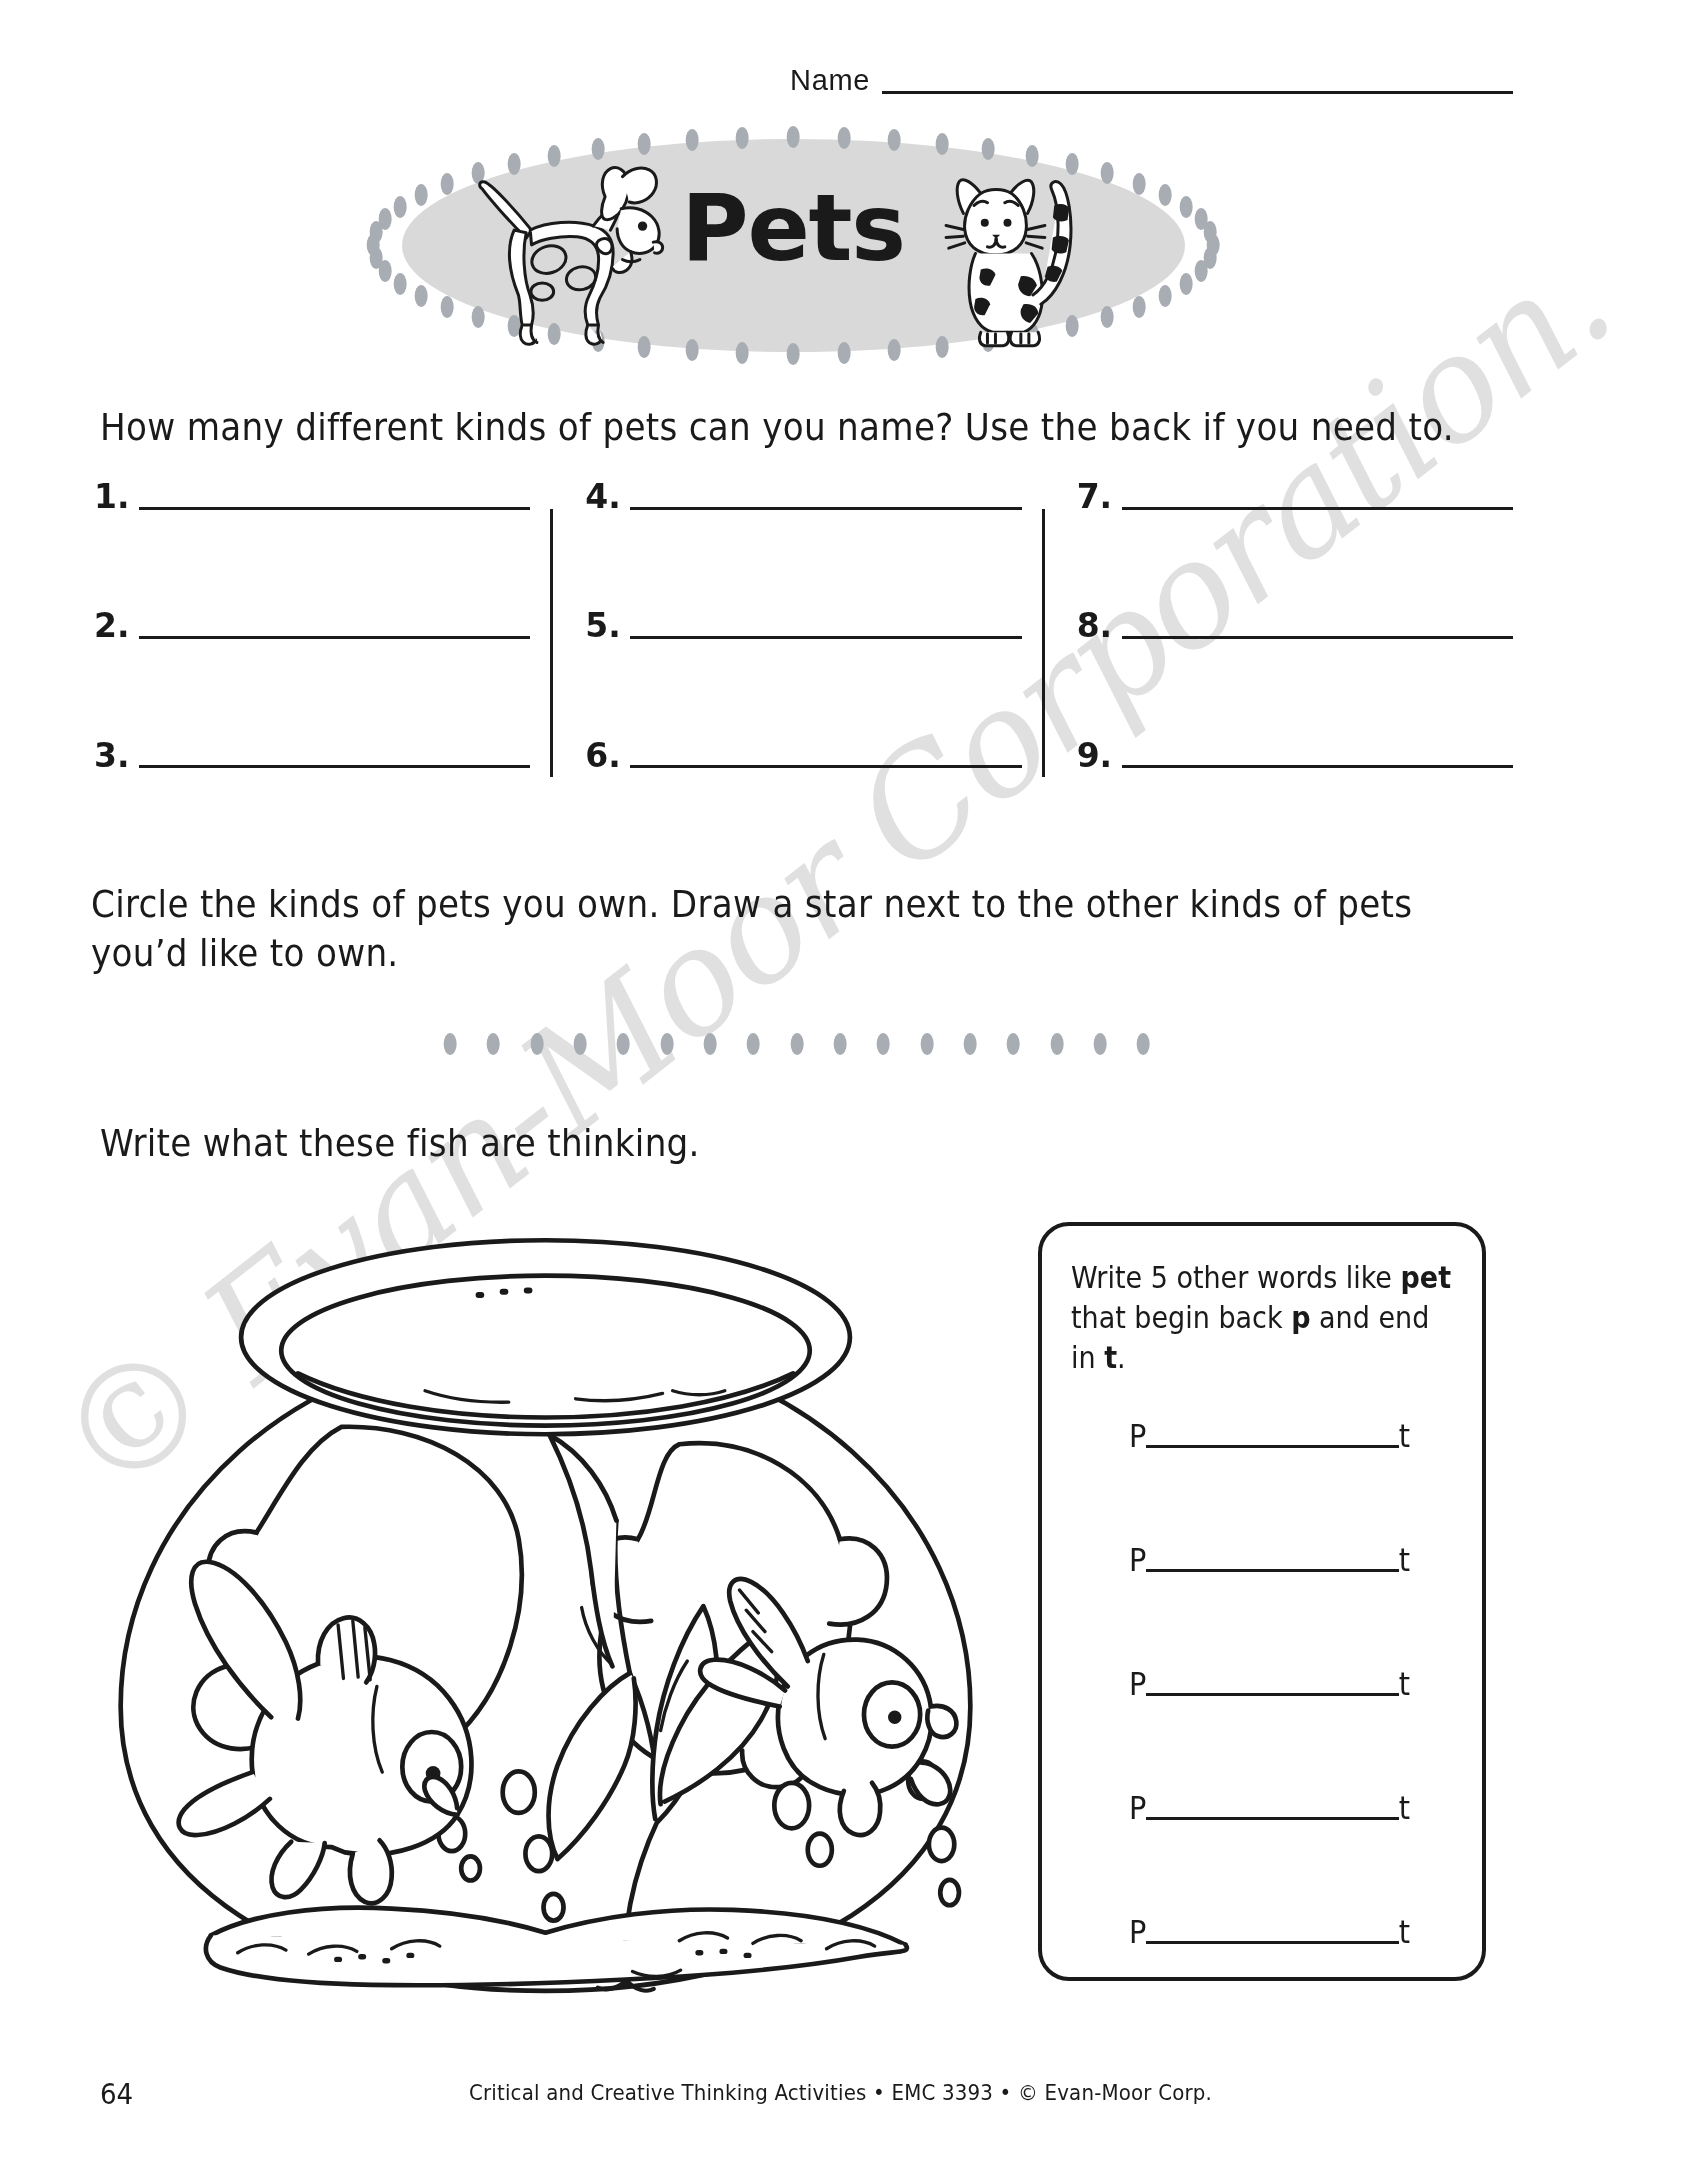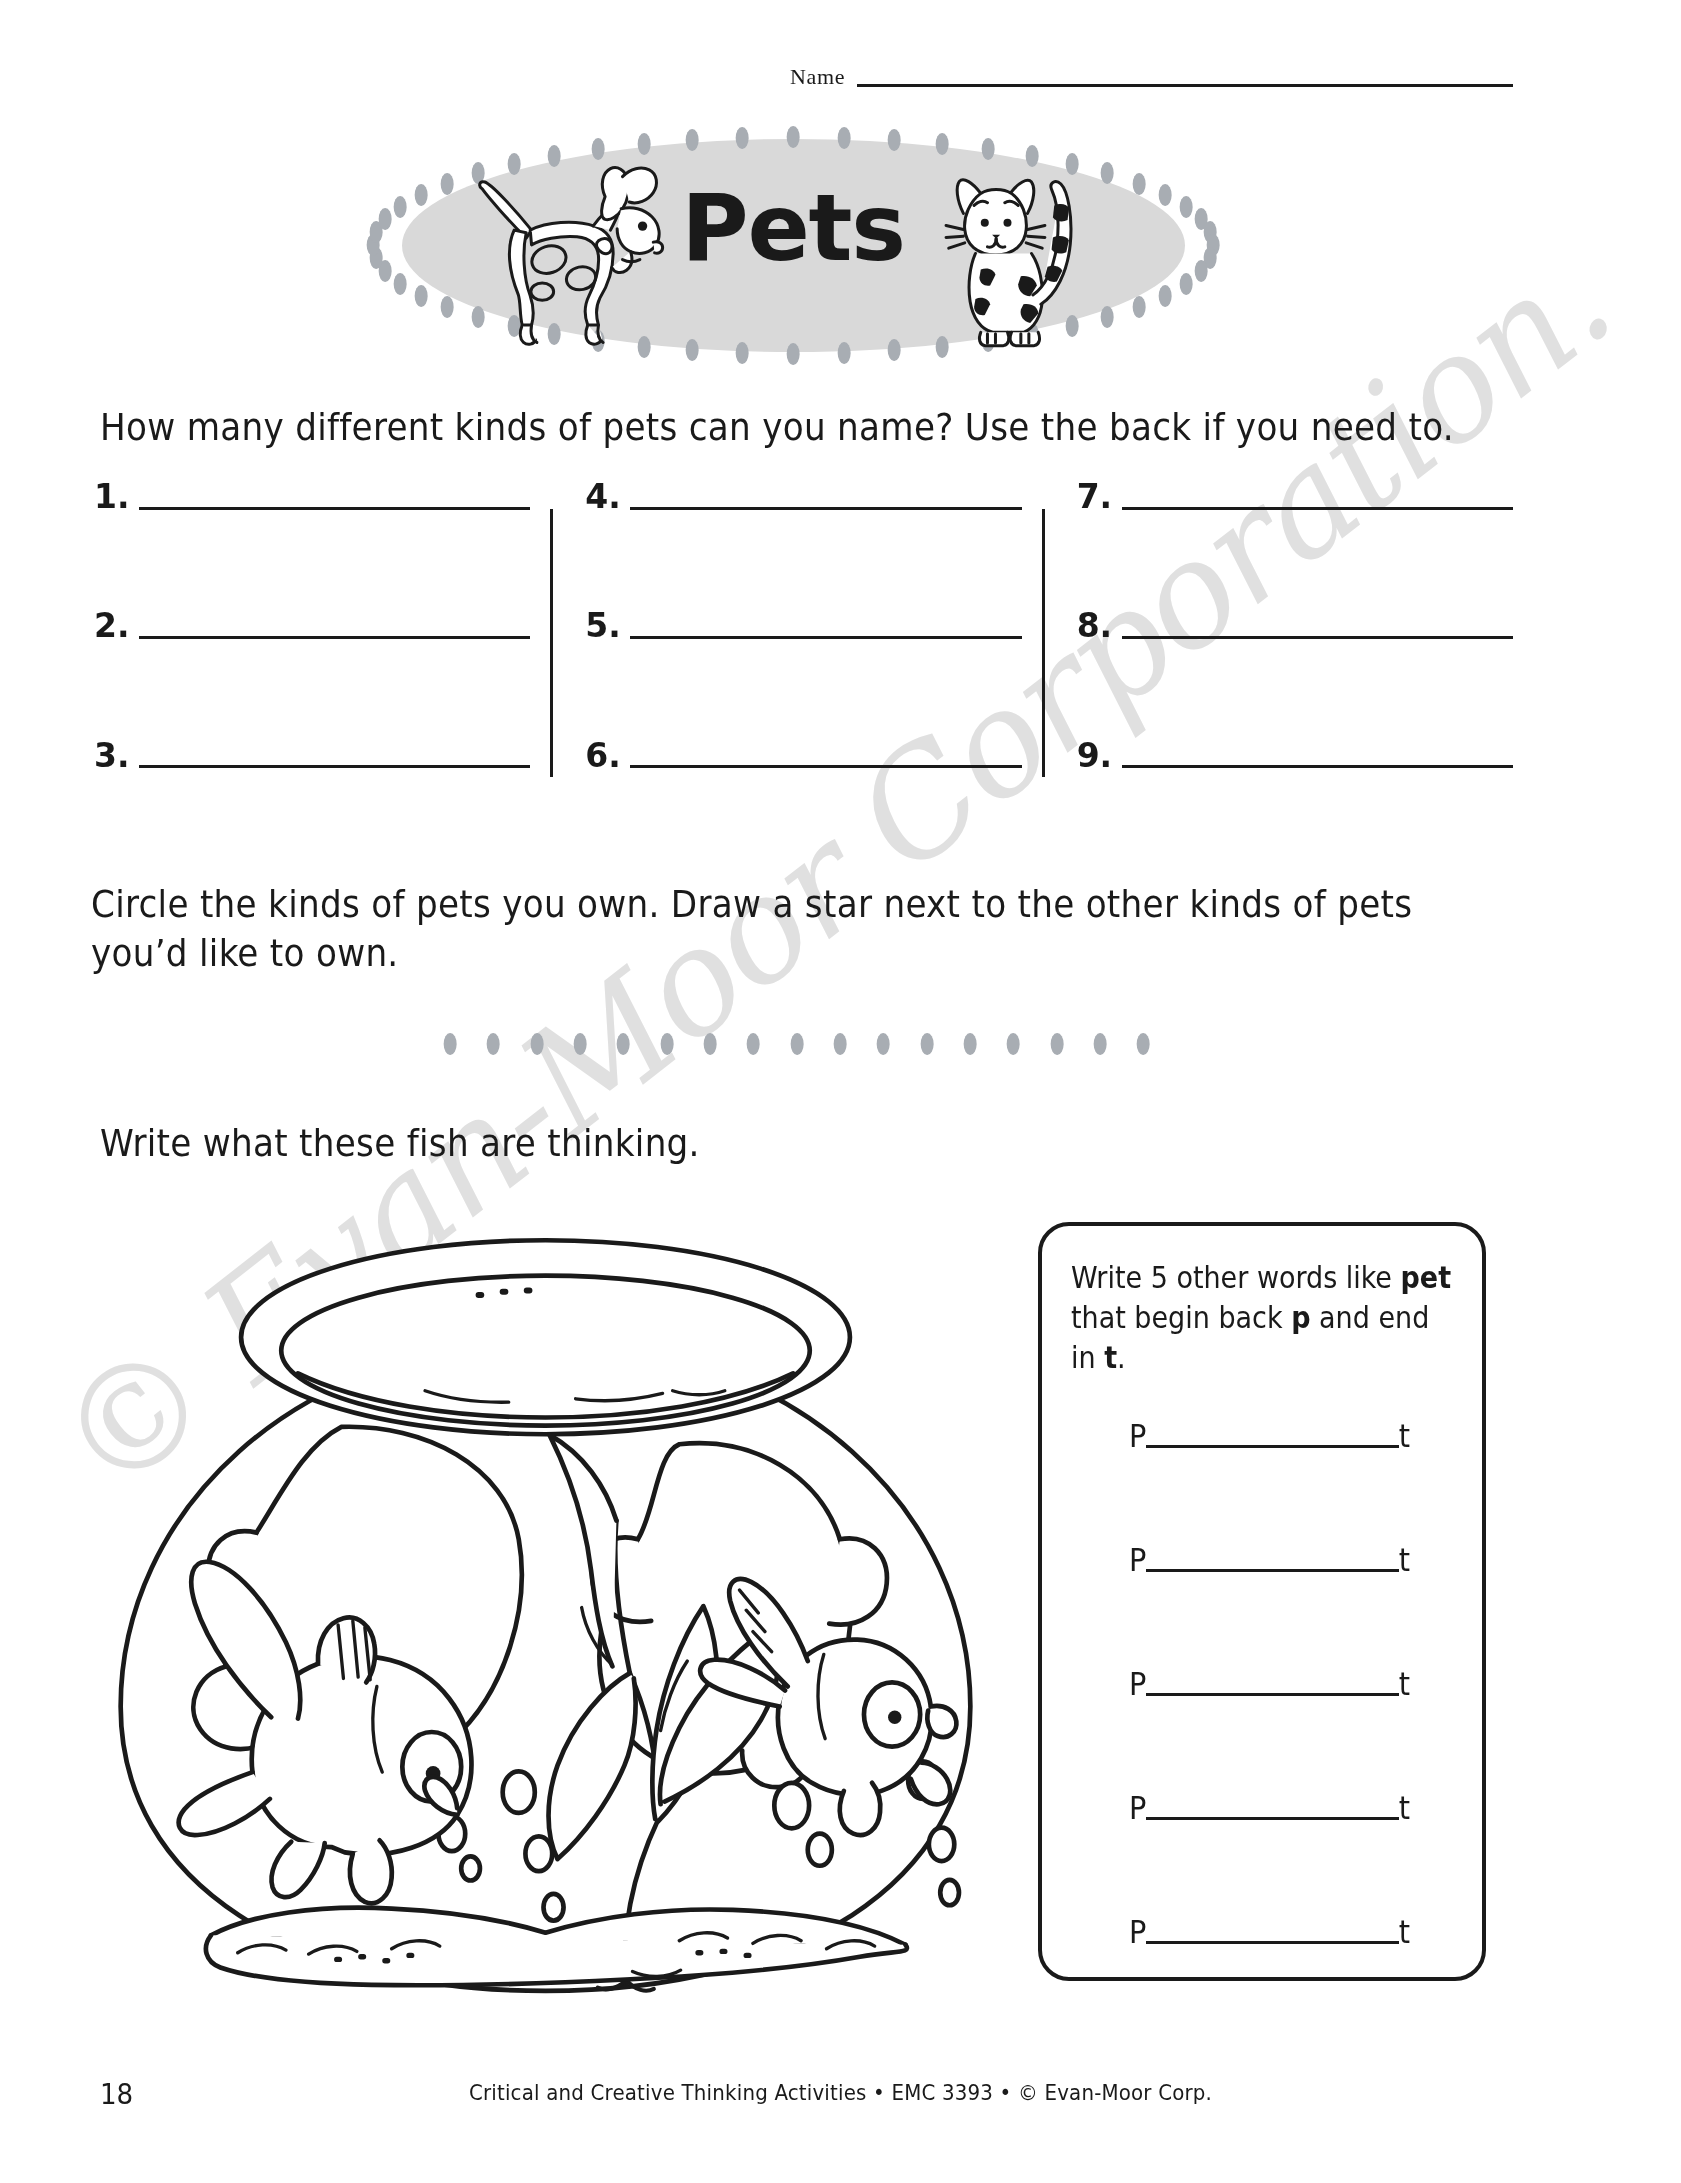--- a/index.html
+++ b/index.html
@@ -36,22 +36,22 @@
 
   
   #name-row{
     position:absolute;
     left:790px; top:64px;
     width:723px;
     display:flex; align-items:flex-end; gap:12px;
     z-index:10;
   }
   #name-label{
-    font-family:Liberation Serif, serif;
-    font-size:22px;
+    font-family:Liberation Sans, sans-serif;
+    font-size:29px;
     letter-spacing:0.7px;
     white-space:nowrap;
     padding-bottom:1.3px;
   }
   #name-rule{
     flex:1 1 auto;
     border-bottom:3.3px solid #1a1a1a;
     height:0;
     margin-bottom:4px;
   }
@@ -572,16 +572,16 @@
     </div>
     <div class="pword-row">
       <span class="pword-start">P</span>
       <span class="pword-rule"></span>
       <span class="pword-end">t</span>
     </div>
   </div>
 </div>
 
 <div id="footer">
-  <div id="page-number">18</div>
+  <div id="page-number">64</div>
   <div id="footer-credit">Critical and Creative Thinking Activities • EMC 3393 • © Evan-Moor Corp.</div>
 </div>
 
 
 </body></html>

